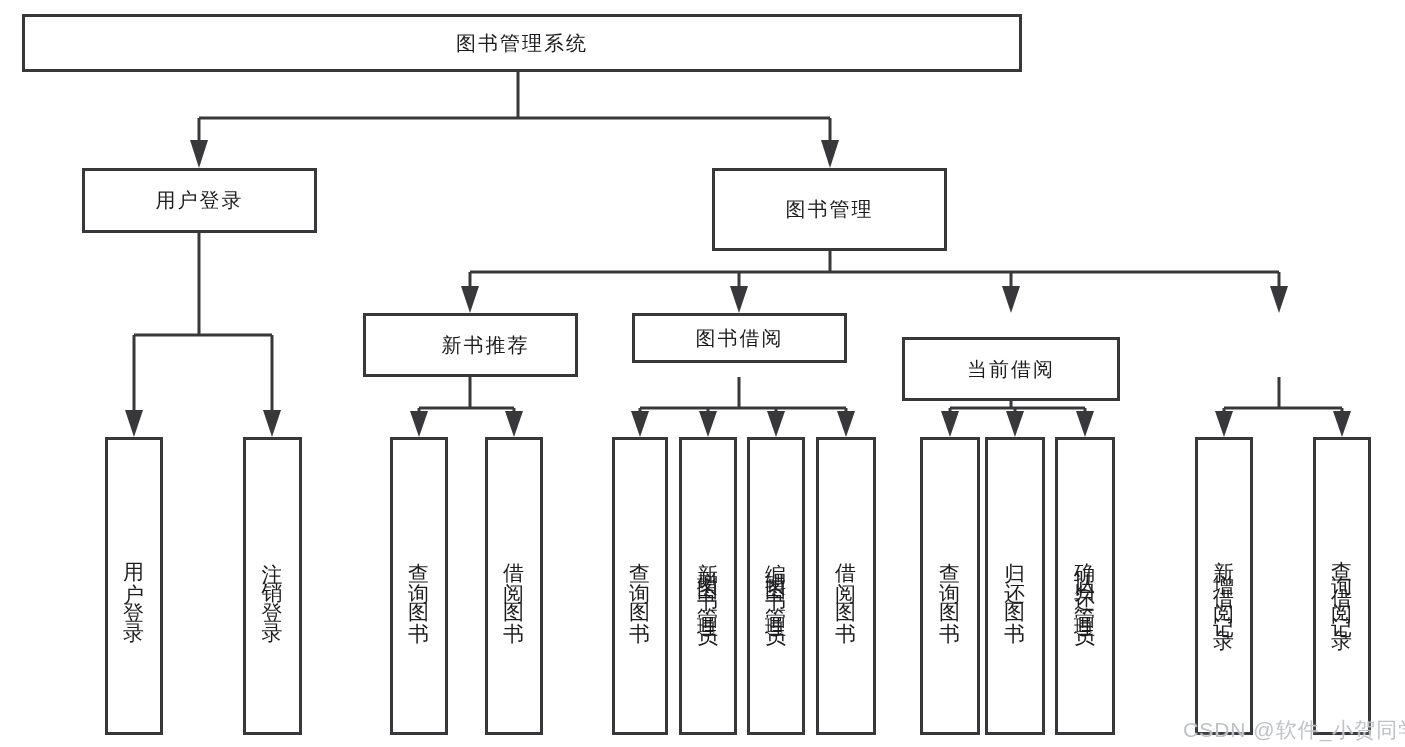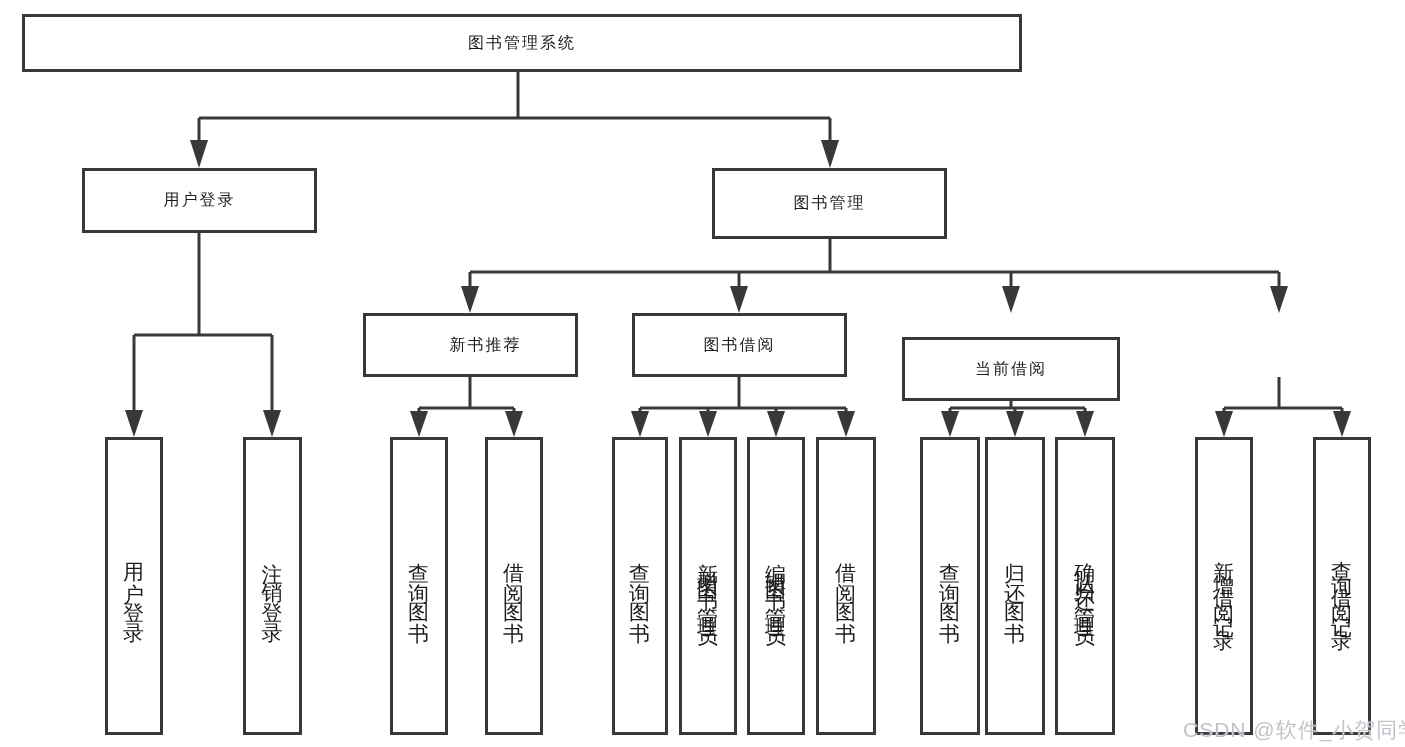--- a/index.html
+++ b/index.html
@@ -6,21 +6,21 @@
     --background:#ffffff; --line:#38383a; --box-border:#38383a;
     --box-bg:#ffffff; --text:#1c1c1e; --watermark:#bfc3c9;
   }
   *{margin:0;padding:0;box-sizing:border-box;}
   body{background:var(--background);font-family:"Liberation Sans","DejaVu Sans",sans-serif;}
   #canvas{position:relative;width:1405px;height:747px;background:var(--background);overflow:hidden;}
   #connectors{position:absolute;left:0;top:0;color:var(--line);}
   .hbox{
     position:absolute;background:var(--box-bg);border:3px solid var(--box-border);
     display:flex;align-items:center;justify-content:center;
-    font-size:16px;color:var(--text);letter-spacing:2px;white-space:nowrap;
+    font-size:20px;color:var(--text);letter-spacing:2px;white-space:nowrap;
   }
   .vbox{
     position:absolute;top:437px;height:298px;background:var(--box-bg);
     border:3px solid var(--box-border);
     writing-mode:vertical-rl;text-orientation:mixed;
     display:flex;align-items:center;justify-content:center;
     font-size:21px;color:var(--text);line-height:1;
   }
   .v4{letter-spacing:20px;}
   .v6{letter-spacing:14px;}
@@ -102,28 +102,28 @@
     </g>
   </svg>
 
   <div class="hbox" style="left:22px;top:14px;width:1000px;height:58px;">
     <span>图书管理系统</span>
   </div>
 
   <div class="hbox" style="left:82px;top:168px;width:235px;height:65px;">
     <span>用户登录</span>
   </div>
-  <div class="hbox" style="left:712px;top:168px;width:235px;height:71px;text-align:right;">
+  <div class="hbox" style="left:712px;top:168px;width:235px;height:83px;text-align:right;">
     <span>图书管理</span>
   </div>
 
   <div class="hbox" style="left:363px;top:313px;width:215px;height:64px;padding-left:30px;">
     <span>新书推荐</span>
   </div>
-  <div class="hbox" style="left:632px;top:313px;width:215px;height:64px;">
+  <div class="hbox" style="left:632px;top:313px;width:215px;height:50px;">
     <span>图书借阅</span>
   </div>
   <div class="hbox" style="left:902px;top:313px;width:218px;height:64px;margin-top:24px;">
     <span>当前借阅</span>
   </div>
 
   <div class="vbox v4" style="left:105px;width:58px;">
     <span>用户登录</span>
   </div>
   <div class="vbox v4" style="left:243px;width:59px;">

